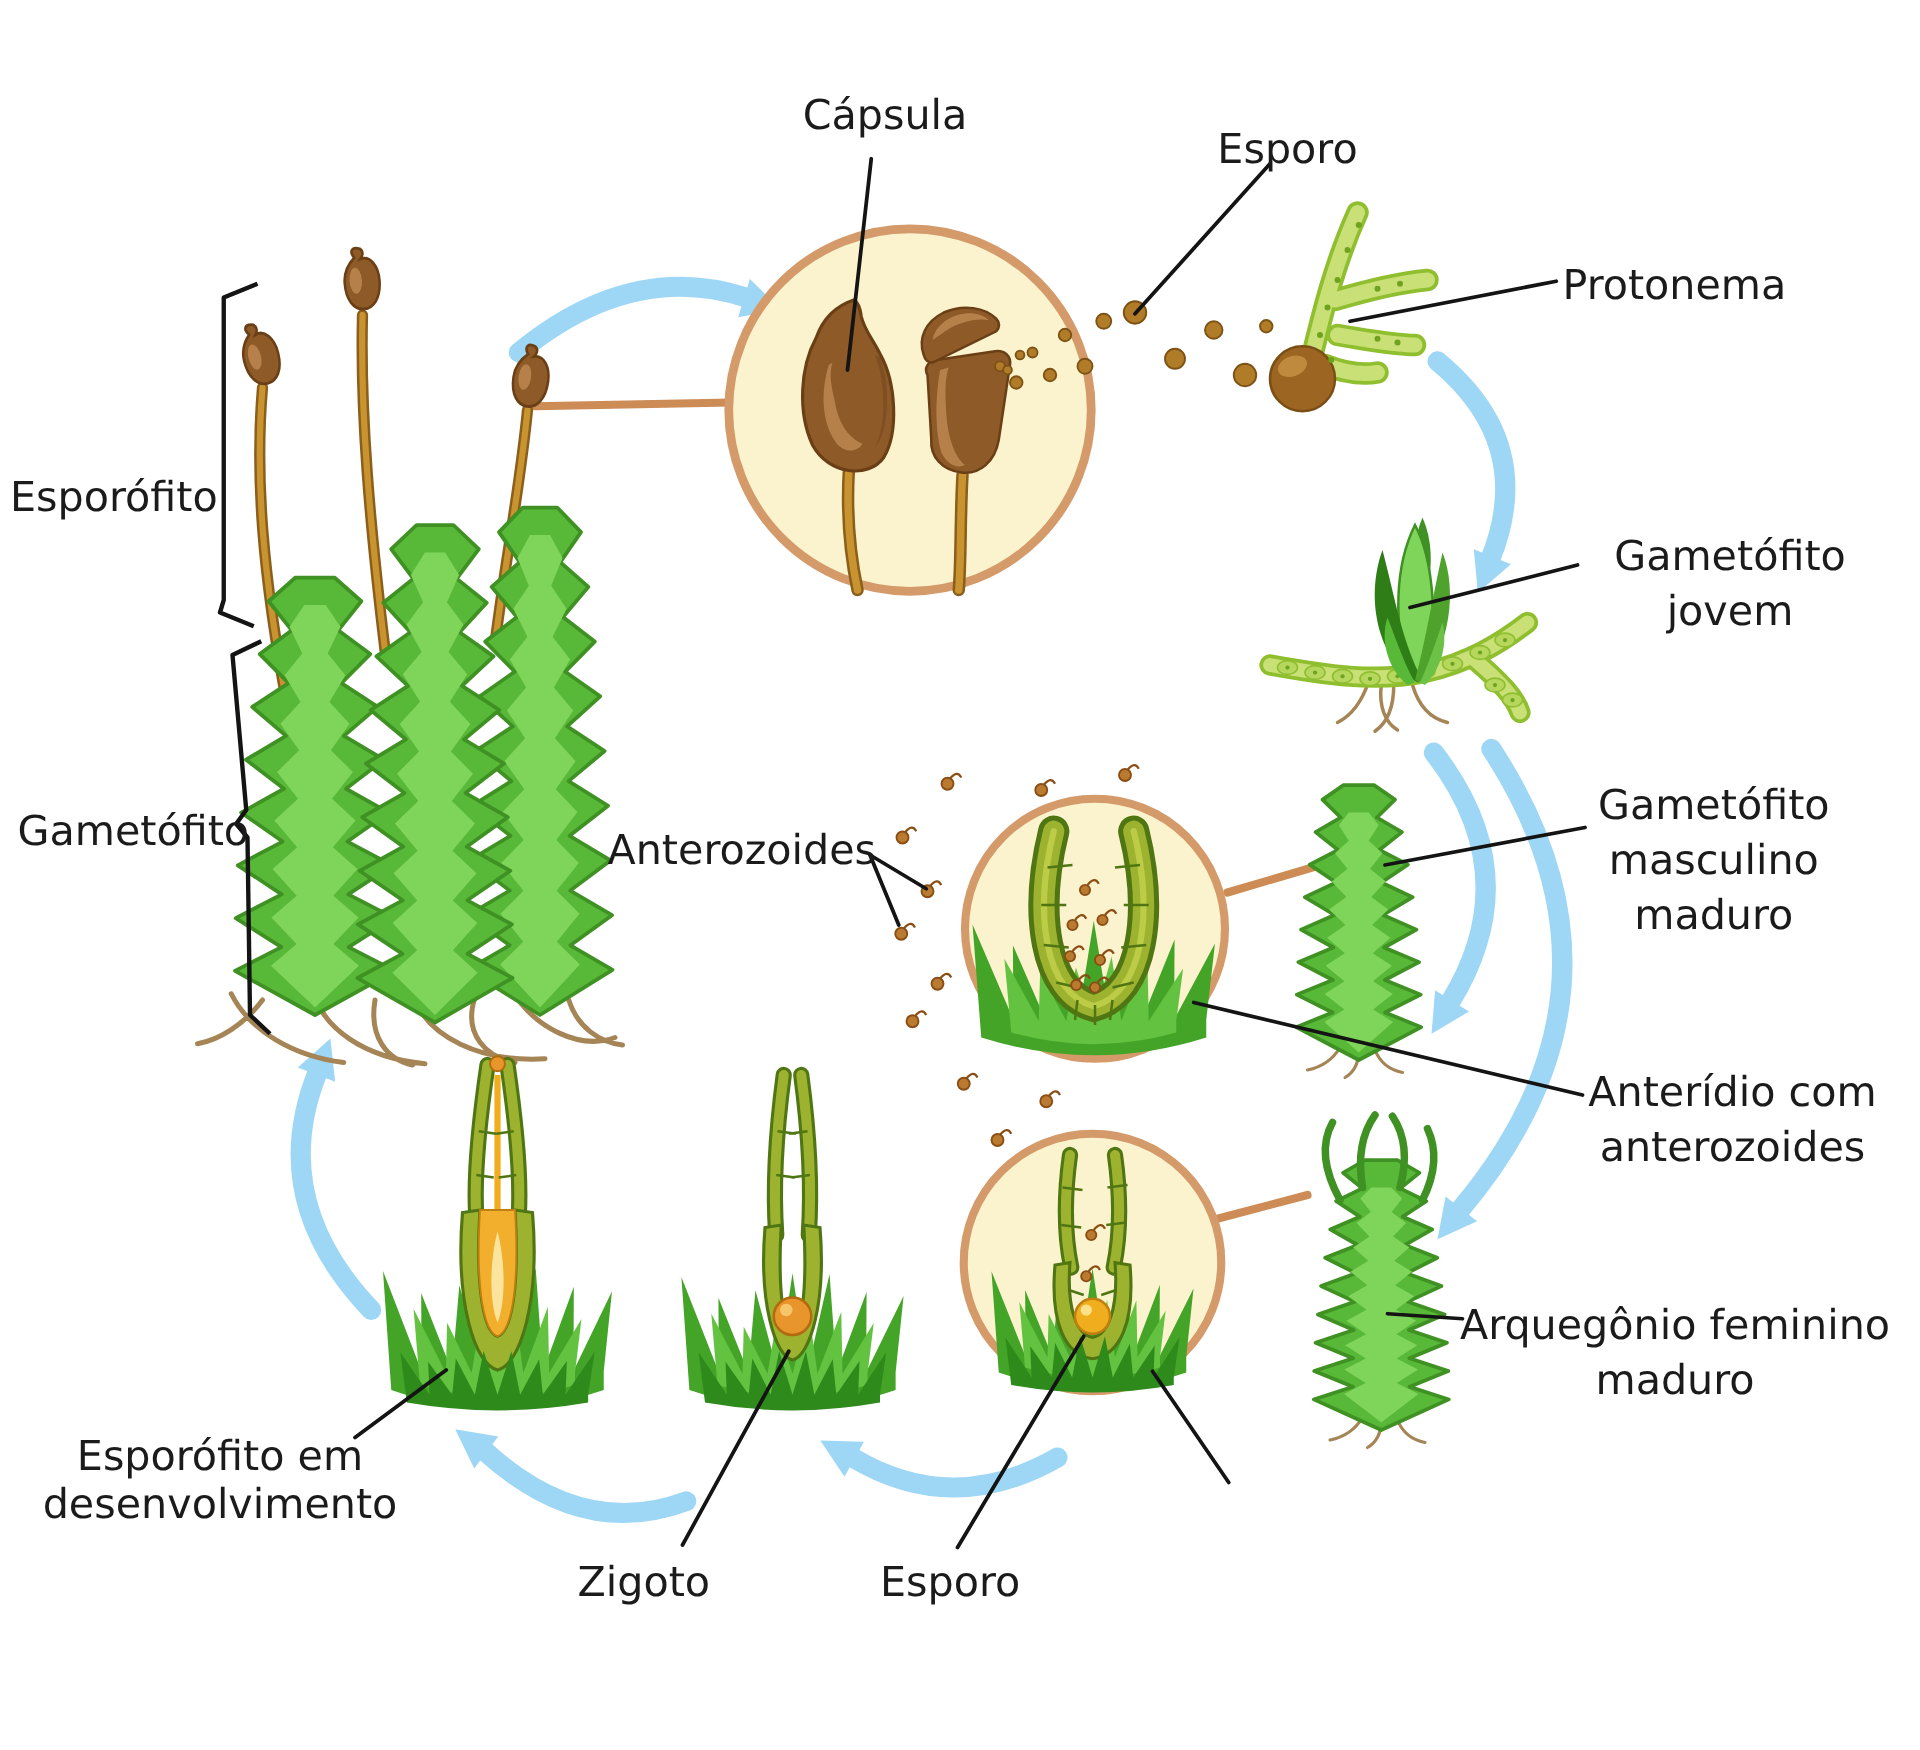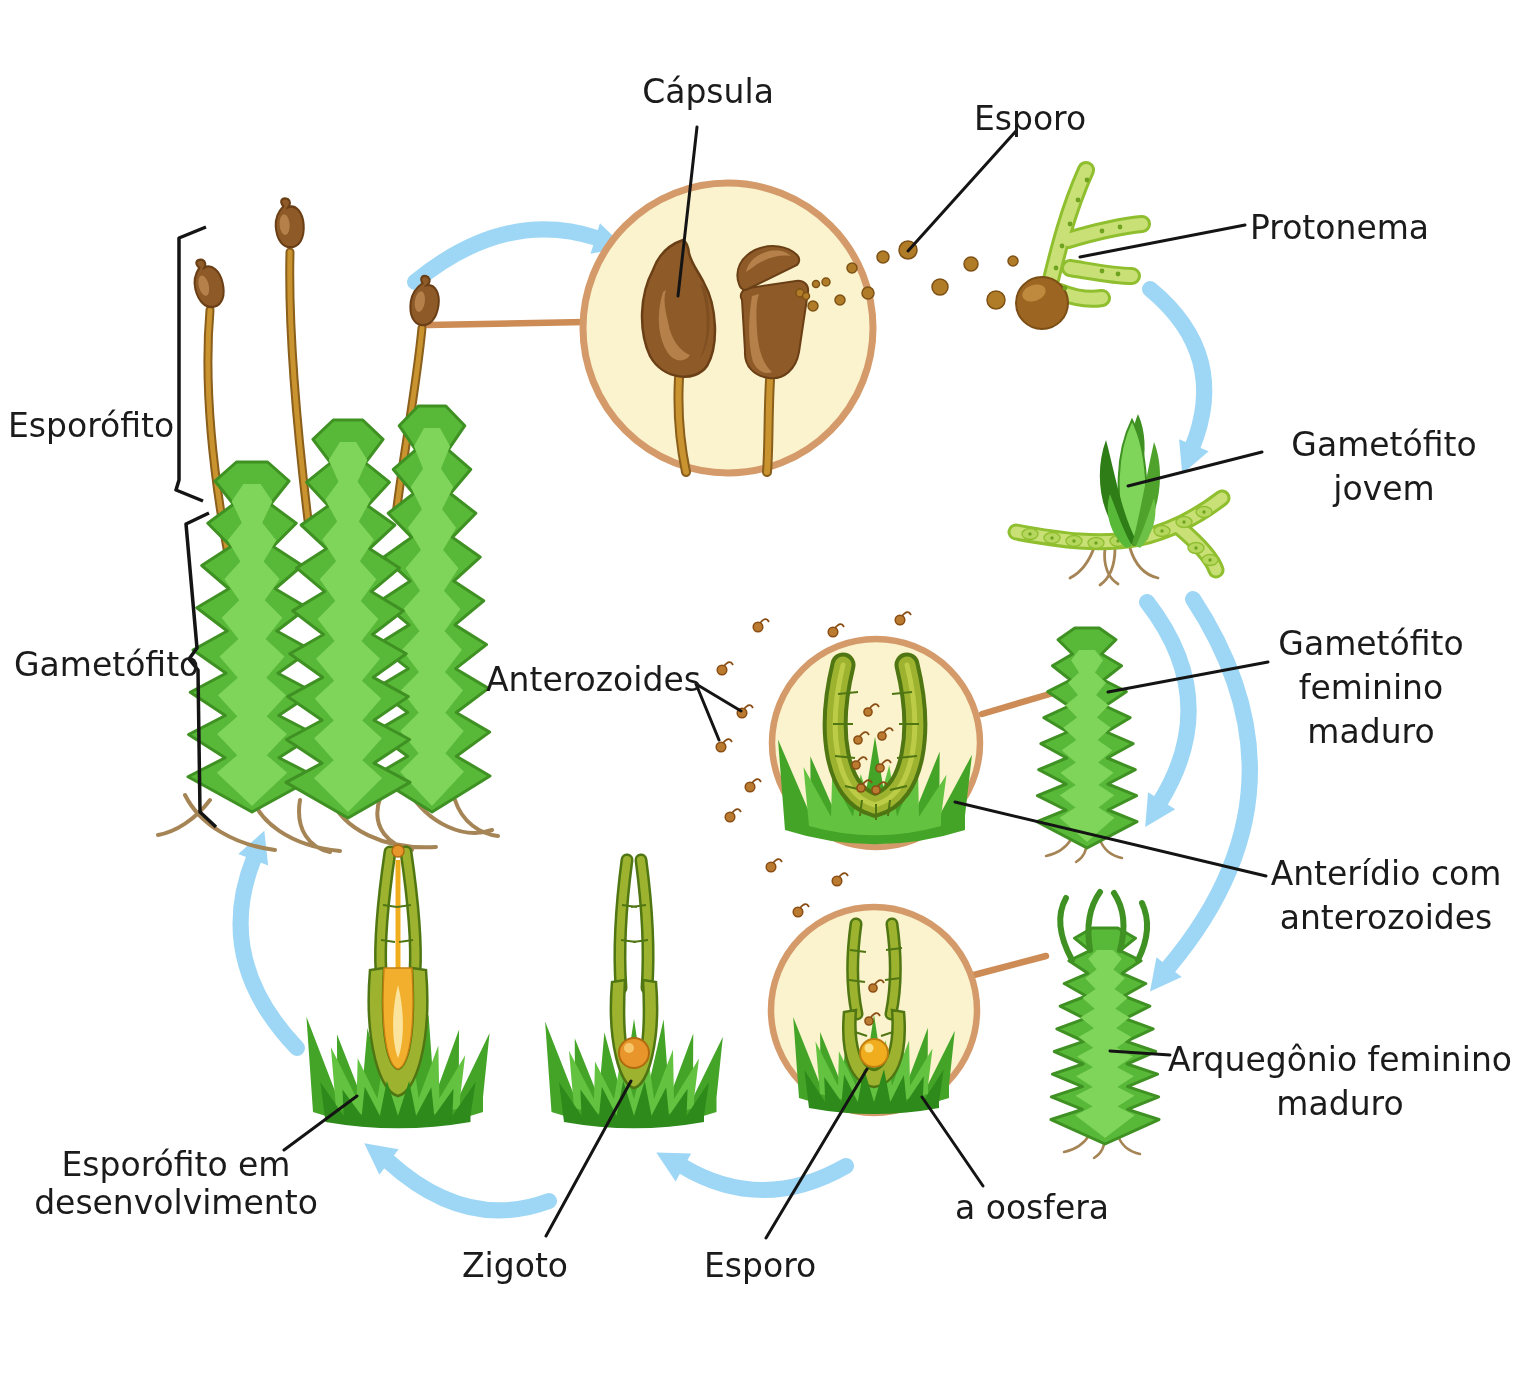--- a/index.html
+++ b/index.html
@@ -315,38 +315,37 @@
   </g>
 </svg>
 
 <div class="label center" style="left:708px;top:70px">Cápsula</div>
 <div class="label center" style="left:1030px;top:97px">Esporo</div>
 <div class="label" style="left:1250px;top:206px">Protonema</div>
 <div class="label center" style="left:1384px;top:423px">
   <span>Gametófito</span>
   <span>jovem</span>
 </div>
-<div class="label" style="left:8px;top:404px">Esporófito</div>
+<div class="label" style="left:8px;top:376px">Esporófito</div>
 <div class="label" style="left:14px;top:643px">Gametófito</div>
 <div class="label" style="left:486px;top:658px">Anterozoides</div>
 <div class="label center" style="left:1371px;top:622px">
   <span>Gametófito</span>
-  <span>feminino</span>
+  <span>masculino</span>
   <span>maduro</span>
 </div>
 <div class="label center" style="left:1386px;top:852px">
   <span>Anterídio com</span>
   <span>anterozoides</span>
 </div>
 <div class="label center" style="left:1340px;top:1038px">
   <span>Arquegônio feminino</span>
   <span>maduro</span>
 </div>
 <div class="label center" style="left:1032px;top:1186px">
-  <span>a oosfera</span>
 </div>
 <div class="label" style="left:704px;top:1244px">Esporo</div>
 <div class="label" style="left:462px;top:1244px">Zigoto</div>
 <div class="label center tight" style="left:176px;top:1146px">
   <span>Esporófito em</span>
   <span>desenvolvimento</span>
 </div>
 
 </div>
 

